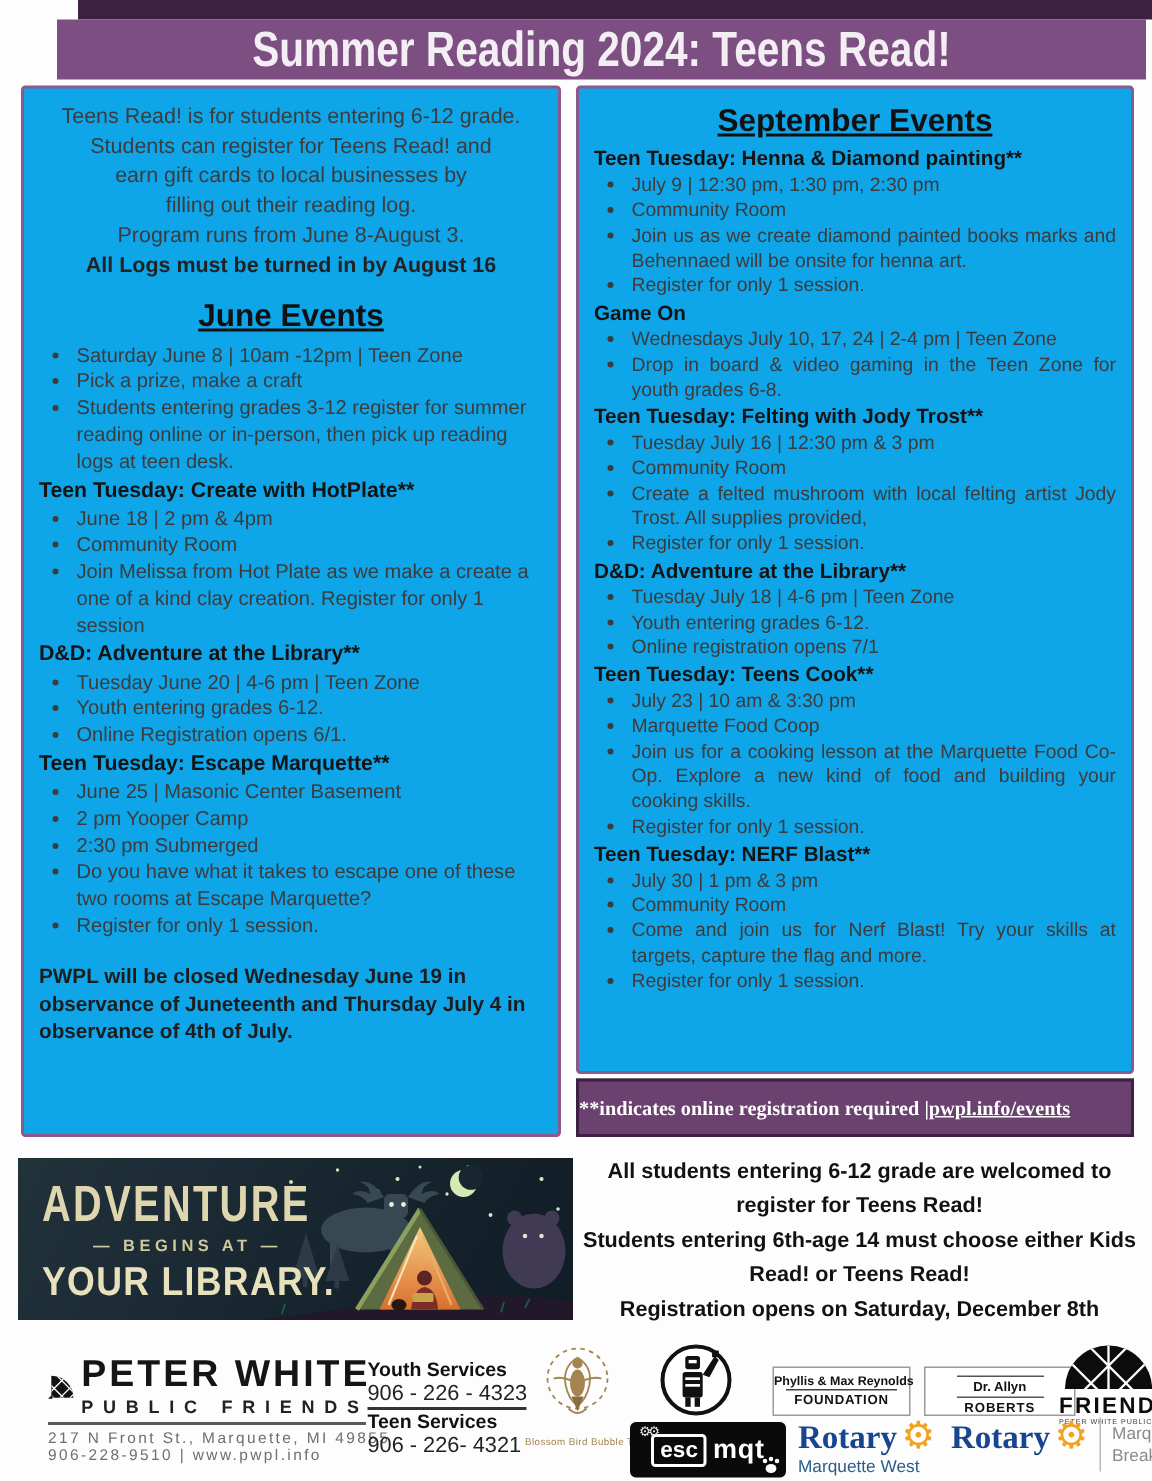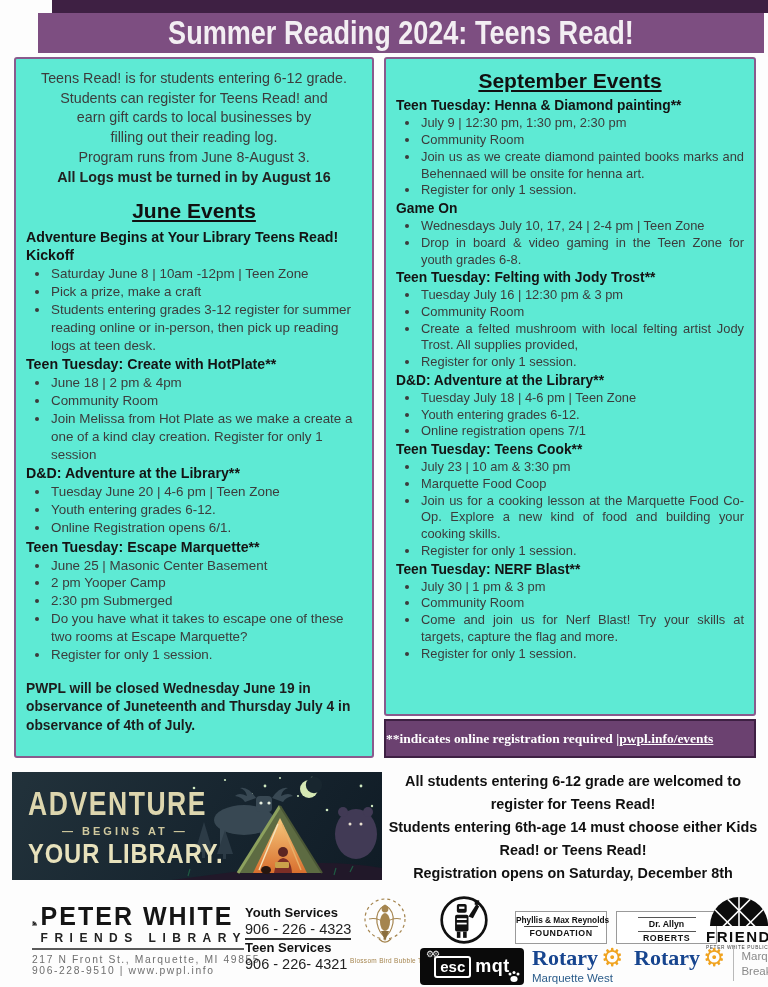--- a/index.html
+++ b/index.html
@@ -5,21 +5,21 @@
   * { box-sizing: border-box; margin: 0; padding: 0; }
   html,body { width:768px; height:987px; background:#fdfdfd; font-family:"Liberation Sans", sans-serif; }
   .page { position:relative; width:768px; height:987px; background:#fdfdfd; overflow:hidden; }
 
   
   .top-strip { position:absolute; left:52px; right:0; top:0; height:13px; background:var(--dark-purple,#3e2043); }
   .banner { position:absolute; left:38px; top:13px; width:726px; height:40px; background:var(--banner-purple,#7d4e81); display:flex; align-items:center; justify-content:center; }
   .banner span { color:#f3eef3; font-size:33px; font-weight:bold; letter-spacing:0px; transform:scaleX(.82); white-space:nowrap; }
 
   
-  .col { position:absolute; border:2px solid var(--box-border,#8a5a8d); border-radius:3px; background:#5eead4; padding:8px 10px; color:#3c3c3c; }
+  .col { position:absolute; border:2px solid var(--box-border,#8a5a8d); border-radius:3px; background:#0ea5e9; padding:8px 10px; color:#3c3c3c; }
   .left-box { left:14px; top:57px; width:360px; height:701px; font-size:13.4px; line-height:1.33; }
   .right-box { left:384px; top:57px; width:372px; height:659px; font-size:12.9px; line-height:1.3; }
   .intro { text-align:center; font-size:14.3px; line-height:1.38; color:#3c3c3c; margin-top:2px; }
   .intro-bold { text-align:center; font-size:14.3px; font-weight:bold; color:#222; }
   .section-heading { text-align:center; font-size:21px; font-weight:bold; color:#111; text-decoration:underline; margin:10px 0 3px 0; }
   .right-box .section-heading { margin-top:0; }
   .event-title { font-weight:bold; font-size:14.2px; color:#141414; margin-top:1px; }
   .right-box .event-title { font-size:13.8px; }
   ul.event-bullets { margin:0 0 0 0; padding-left:24px; }
   ul.event-bullets li { padding-left:1px; }
@@ -99,21 +99,20 @@
         <div class="intro-line">Teens Read! is for students entering 6-12 grade.</div>
         <div class="intro-line">Students can register for Teens Read! and</div>
         <div class="intro-line">earn gift cards to local businesses by</div>
         <div class="intro-line">filling out their reading log.</div>
         <div class="intro-line">Program runs from June 8-August 3.</div>
       </div>
     <div class="intro-bold">All Logs must be turned in by August 16</div>
     <h2 class="section-heading">June Events</h2>
     <div id="june-events">
   <div class="event">
-    <div class="event-title">Adventure Begins at Your Library Teens Read! Kickoff</div>
     <ul class="event-bullets">
             <li>Saturday June 8 |  10am -12pm | Teen Zone</li>
             <li>Pick a prize, make a craft</li>
             <li>Students entering grades 3-12 register for summer reading online or in-person, then pick up reading logs at teen desk.</li>
           </ul>
   </div>
 
   <div class="event">
     <div class="event-title">Teen Tuesday: Create with HotPlate**</div>
     <ul class="event-bullets">
@@ -320,21 +319,21 @@
               <line x1="-10" y1="12" x2="52" y2="74"></line>
               <line x1="2" y1="-4" x2="60" y2="54"></line>
             <line x1="60" y1="30" x2="10" y2="80"></line>
               <line x1="60" y1="12" x2="-2" y2="74"></line>
               <line x1="48" y1="-4" x2="-10" y2="54"></line>
           </g>
           <path d="M0,52 L8,44 L8,52 Z" fill="#141414"></path>
         </svg>
         <div class="pwpl-names">
           <div class="pwpl-name1">PETER WHITE</div>
-          <div class="pwpl-name2">FRIENDS LIBRARY</div>
+          <div class="pwpl-name2">PUBLIC FRIENDS</div>
         </div>
       </div>
       <div class="pwpl-rule"></div>
       <div class="pwpl-addr">217 N Front St., Marquette, MI 49855</div>
       <div class="pwpl-phone">906-228-9510  |  www.pwpl.info</div>
     </div>
 
     <div class="services">
       <div class="svc-label">Youth Services</div>
       <span class="svc-phone underlined">906 - 226 - 4323</span>

